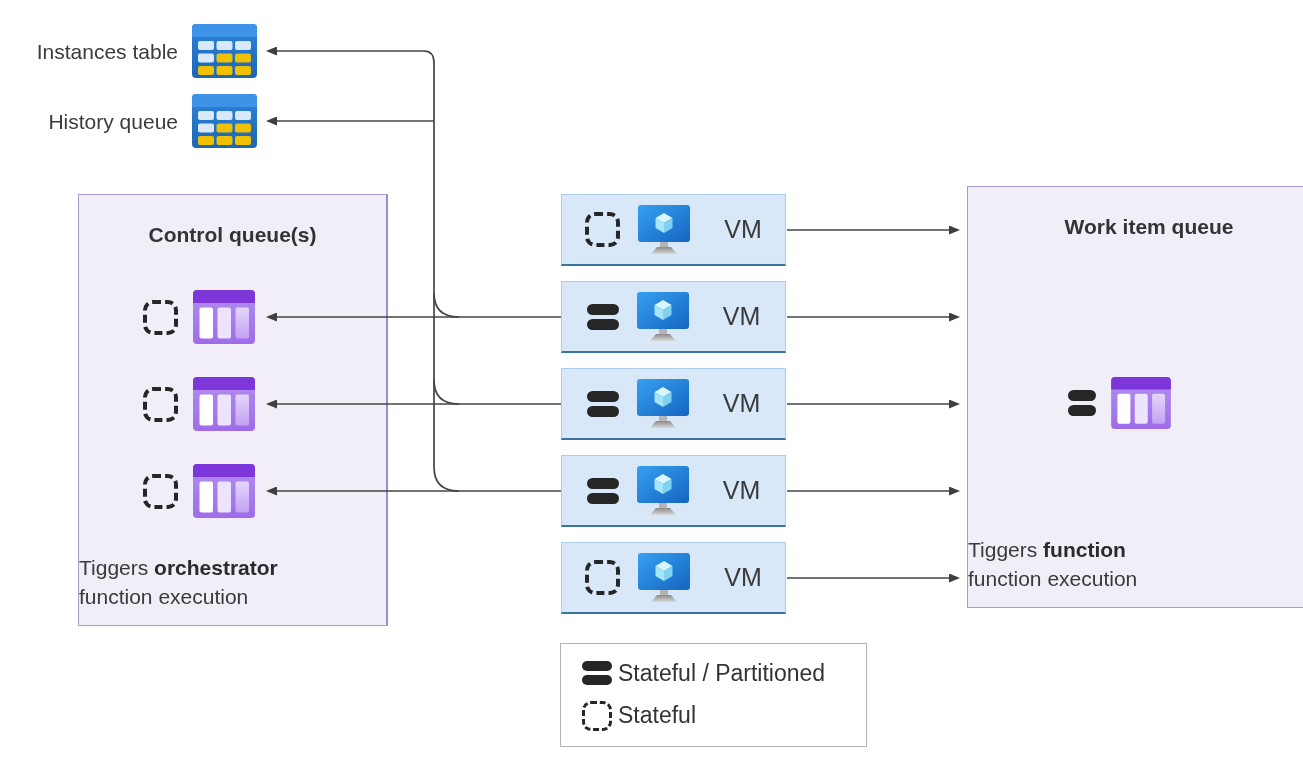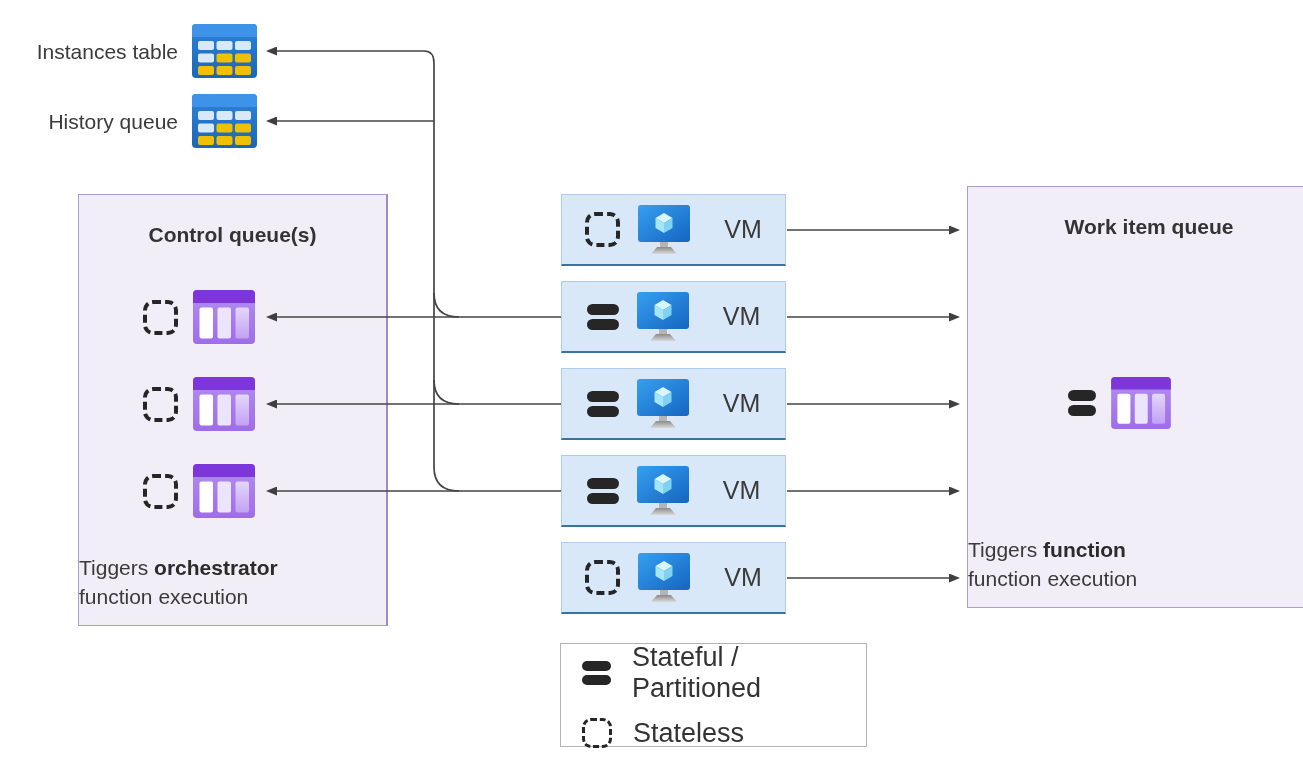--- a/index.html
+++ b/index.html
@@ -56,21 +56,21 @@
   #lbl-instances{top:40px;} #lbl-history{top:110px;}
   .tbl-icon{position:absolute;left:192px;z-index:2;}
   #tbl-instances{top:24px;} #tbl-history{top:94px;}
 
   
   #legend{
     position:absolute;left:560px;top:643px;width:307px;height:104px;box-sizing:border-box;
     background:#ffffff;border:1px solid #b3b3b3;z-index:2;
     display:flex;flex-direction:column;justify-content:center;gap:14px;padding-left:21px;
   }
-  .legend-row{display:flex;align-items:center;gap:21px;font-size:27px;color:#333333;}
+  .legend-row{display:flex;align-items:center;gap:6px;font-size:23px;color:#333333;}
   .legend-row .stateless-icon{width:24px;height:24px;border-width:3.5px;border-radius:9px;}
   .legend-row .stateful-icon{width:30px;}
   .legend-row .stateful-icon span{height:10px;}
 </style>
 </head>
 <body>
 
 <svg width="0" height="0" style="position:absolute" aria-hidden="true">
   <defs>
     <linearGradient id="g-tbl-body" x1="0" y1="0" x2="0" y2="1">
@@ -296,15 +296,15 @@
 <div id="legend">
   <div class="legend-row">
     <div class="stateful-icon">
         <span></span>
         <span></span>
       </div>
     <span>Stateful / Partitioned</span>
   </div>
   <div class="legend-row">
     <div class="stateless-icon"></div>
-    <span>Stateless</span>
+    <span>Stateful</span>
   </div>
 </div>
 
 </body></html>

